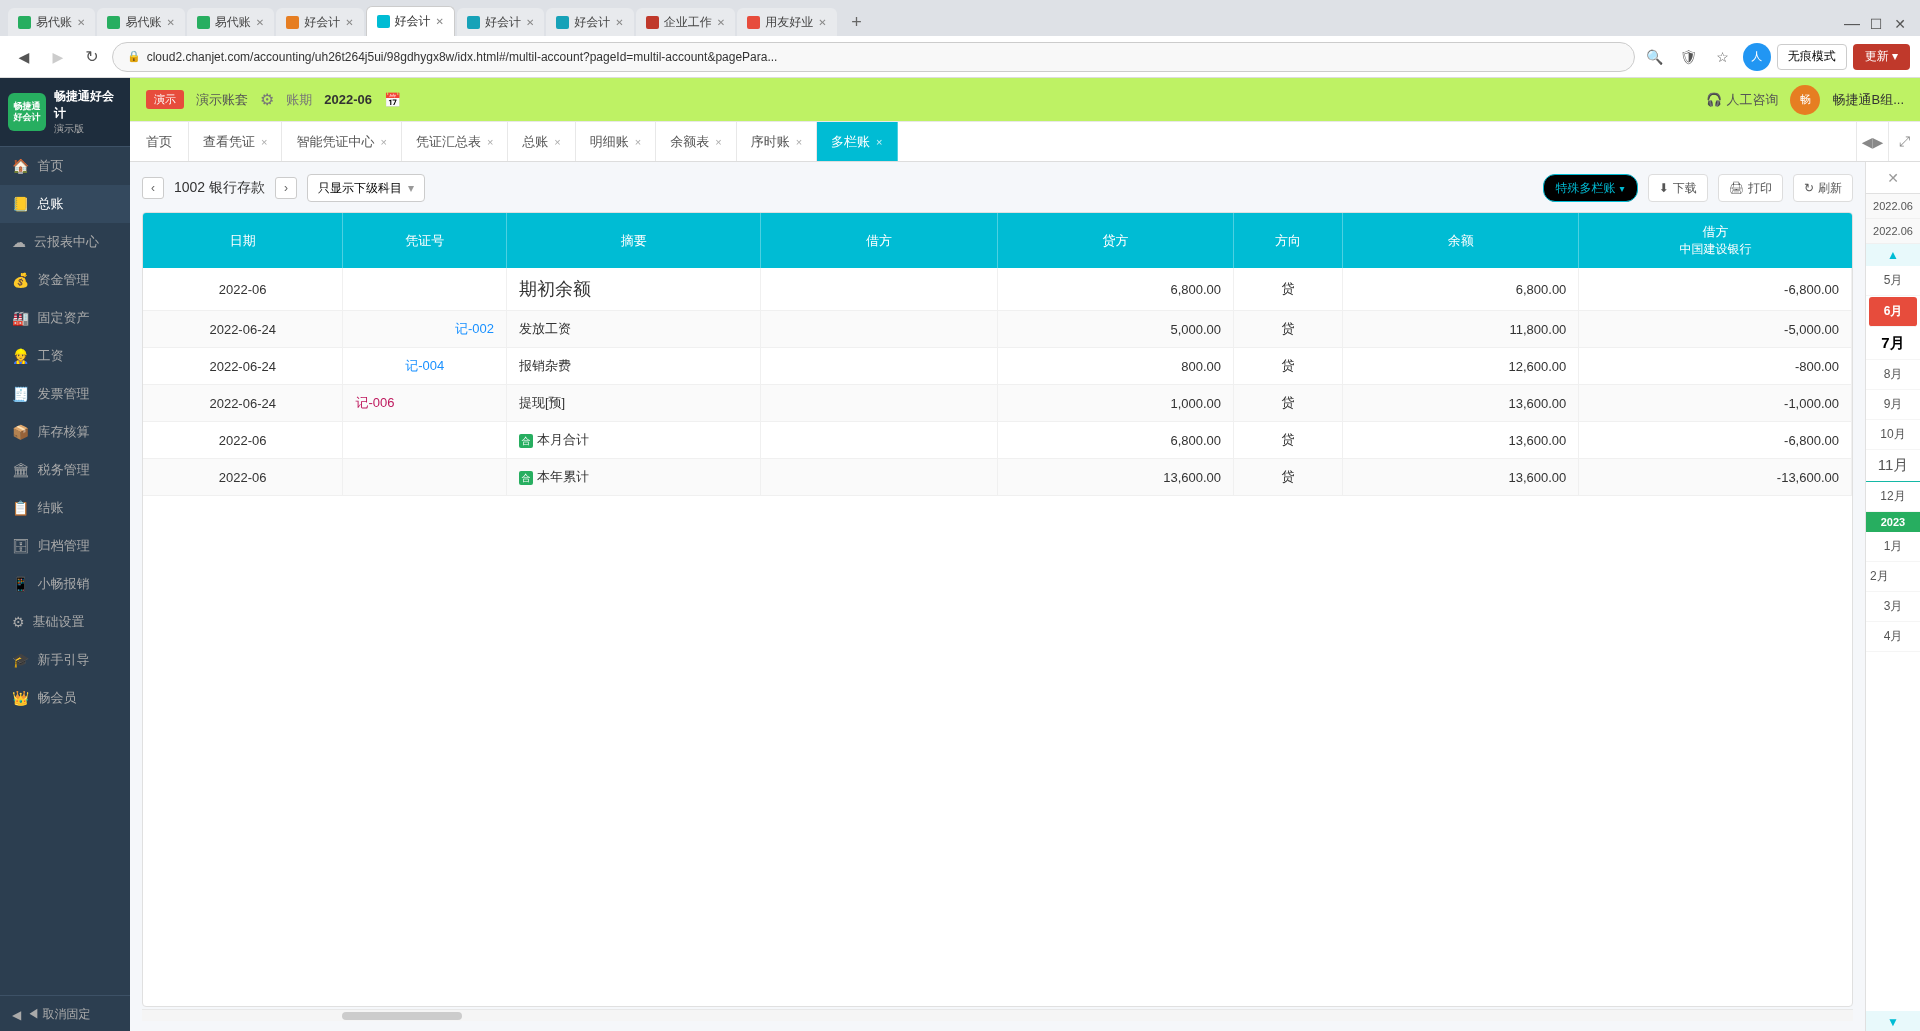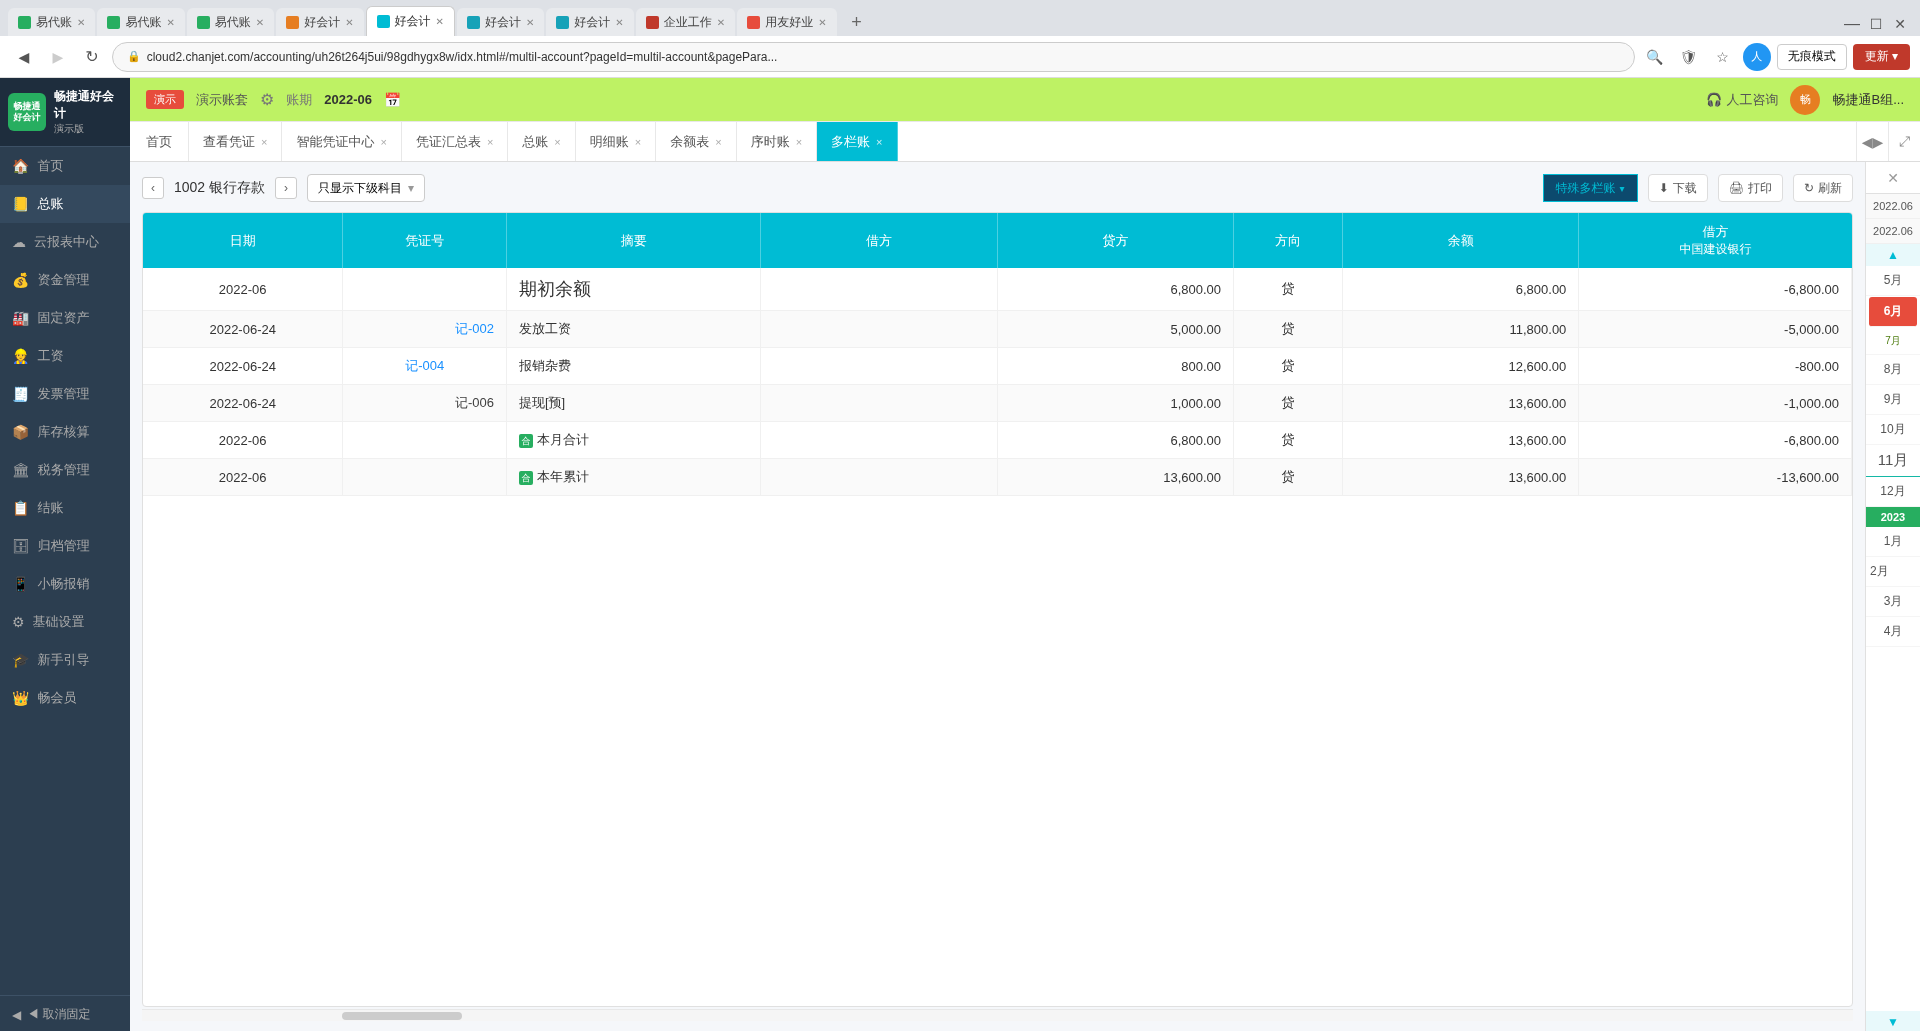--- a/index.html
+++ b/index.html
@@ -242,21 +242,21 @@
           <div style="width:22px;height:22px;border:1px solid #ccc;border-radius:3px;display:flex;align-items:center;justify-content:center;cursor:pointer;color:#666;background:#fff;font-size:12px;">‹</div>
           <div style="font-size:14px;color:#333;font-weight:500;">
             <span>1002</span>&nbsp;<span>银行存款</span>
           </div>
           <div style="width:22px;height:22px;border:1px solid #ccc;border-radius:3px;display:flex;align-items:center;justify-content:center;cursor:pointer;color:#666;background:#fff;font-size:12px;">›</div>
           <div style="height:28px;border:1px solid #ccc;border-radius:4px;padding:0 10px;font-size:12px;background:#fff;cursor:pointer;display:flex;align-items:center;gap:6px;">
             <span>只显示下级科目</span>
             <span style="color:#999;">▾</span>
           </div>
           <div style="flex:1;"></div>
-          <div style="height:28px;padding:0 12px;border:1px solid #00bcd4;color:#00bcd4;border-radius:0;background:#0c4a6e;cursor:pointer;font-size:12px;display:flex;align-items:center;gap:4px;">
+          <div style="height:28px;padding:0 12px;border:1px solid #00bcd4;color:#00bcd4;border-radius:12px;background:#000000;cursor:pointer;font-size:12px;display:flex;align-items:center;gap:4px;">
             <span>特殊多栏账</span>
             <span style="font-size:10px;">▾</span>
           </div>
           <div style="height:28px;padding:0 10px;border:1px solid #ddd;color:#555;border-radius:4px;background:#fff;cursor:pointer;font-size:12px;display:flex;align-items:center;gap:4px;">
             <span>⬇</span>
             <span>下载</span>
           </div>
           <div style="height:28px;padding:0 10px;border:1px solid #ddd;color:#555;border-radius:4px;background:#fff;cursor:pointer;font-size:12px;display:flex;align-items:center;gap:4px;">
             <span>🖨</span>
             <span>打印</span>
@@ -307,21 +307,21 @@
     <td style="padding:9px 12px;text-align:center;font-size:13px;color:#1890ff;border-right:1px solid #f0f0f0;cursor:pointer;">记-004</td>
     <td style="padding:9px 12px;text-align:left;font-size:13px;color:#333;border-right:1px solid #f0f0f0;">报销杂费</td>
     <td style="padding:9px 12px;text-align:right;font-size:13px;color:#333;border-right:1px solid #f0f0f0;"></td>
     <td style="padding:9px 12px;text-align:right;font-size:13px;color:#333;border-right:1px solid #f0f0f0;">800.00</td>
     <td style="padding:9px 12px;text-align:center;font-size:13px;color:#333;border-right:1px solid #f0f0f0;">贷</td>
     <td style="padding:9px 12px;text-align:right;font-size:13px;color:#333;border-right:1px solid #f0f0f0;">12,600.00</td>
     <td style="padding:9px 12px;text-align:right;font-size:13px;color:#333;">-800.00</td>
   </tr>
                 <tr style="border-bottom: 1px solid rgb(240, 240, 240); background: rgb(250, 250, 250);">
     <td style="padding:9px 12px;text-align:center;font-size:13px;color:#333;border-right:1px solid #f0f0f0;">2022-06-24</td>
-    <td style="padding:9px 12px;text-align:right;font-size:13px;color:#404040;border-right:1px solid #f0f0f0;cursor:pointer;">记-006</td>
+    <td style="padding:9px 12px;text-align:left;font-size:13px;color:#be185d;border-right:1px solid #f0f0f0;cursor:pointer;">记-006</td>
     <td style="padding:9px 12px;text-align:left;font-size:13px;color:#333;border-right:1px solid #f0f0f0;">提现[预]</td>
     <td style="padding:9px 12px;text-align:right;font-size:13px;color:#333;border-right:1px solid #f0f0f0;"></td>
     <td style="padding:9px 12px;text-align:right;font-size:13px;color:#333;border-right:1px solid #f0f0f0;">1,000.00</td>
     <td style="padding:9px 12px;text-align:center;font-size:13px;color:#333;border-right:1px solid #f0f0f0;">贷</td>
     <td style="padding:9px 12px;text-align:right;font-size:13px;color:#333;border-right:1px solid #f0f0f0;">13,600.00</td>
     <td style="padding:9px 12px;text-align:right;font-size:13px;color:#333;">-1,000.00</td>
   </tr>
                 <tr style="border-bottom: 1px solid rgb(240, 240, 240);">
     <td style="padding:9px 12px;text-align:center;font-size:13px;color:#333;border-right:1px solid #f0f0f0;">2022-06</td>
     <td style="padding:9px 12px;text-align:center;font-size:13px;color:#333;border-right:1px solid #f0f0f0;cursor:default;"></td>
@@ -358,21 +358,21 @@
         </div>
         <div style="padding:6px 4px;text-align:center;font-size:11px;color:#555;border-bottom:1px solid #f0f0f0;background:#f9f9f9;">
           <span>2022.06</span>
         </div>
 
         <div style="height:22px;display:flex;align-items:center;justify-content:center;cursor:pointer;color:#00bcd4;background:#e8f9fb;font-size:12px;">▲</div>
 
         <div style="flex:1;overflow-y:auto;display:flex;flex-direction:column;">
           <div style="padding:6px 4px;text-align:center;font-size:12px;color:#555;cursor:pointer;border-bottom:1px solid #f5f5f5;">5月</div>
           <div style="padding:6px 4px;text-align:center;font-size:12px;color:#fff;cursor:pointer;border-bottom:1px solid #f5f5f5;background:#e74c3c;border-radius:3px;margin:1px 3px;font-weight:bold;">6月</div>
-          <div style="padding:6px 4px;text-align:center;font-size:10px;color:#4d7c0f;cursor:pointer;border-bottom:1px solid #f5f5f5;">7月</div>
+          <div style="padding:6px 4px;text-align:center;font-size:15px;color:#000000;cursor:pointer;border-bottom:1px solid #f5f5f5;font-weight:bold;">7月</div>
           <div style="padding:6px 4px;text-align:center;font-size:12px;color:#555;cursor:pointer;border-bottom:1px solid #f5f5f5;">8月</div>
           <div style="padding:6px 4px;text-align:center;font-size:12px;color:#555;cursor:pointer;border-bottom:1px solid #f5f5f5;">9月</div>
           <div style="padding:6px 4px;text-align:center;font-size:12px;color:#555;cursor:pointer;border-bottom:1px solid #f5f5f5;">10月</div>
           <div style="padding:6px 4px;text-align:center;font-size:15px;color:#555;cursor:pointer;border-bottom:1px solid #14b8a6;">11月</div>
           <div style="padding:6px 4px;text-align:center;font-size:12px;color:#555;cursor:pointer;border-bottom:1px solid #f5f5f5;">12月</div>
           <div style="padding:4px 2px;text-align:center;font-size:11px;color:#fff;background:#27ae60;font-weight:bold;">2023</div>
           <div style="padding:6px 4px;text-align:center;font-size:12px;color:#555;cursor:pointer;border-bottom:1px solid #f5f5f5;">1月</div>
           <div style="padding:6px 4px;font-size:12px;color:#555;cursor:pointer;border-bottom:1px solid #f5f5f5;">2月</div>
           <div style="padding:6px 4px;text-align:center;font-size:12px;color:#555;cursor:pointer;border-bottom:1px solid #f5f5f5;">3月</div>
           <div style="padding:6px 4px;text-align:center;font-size:12px;color:#555;cursor:pointer;border-bottom:1px solid #f5f5f5;">4月</div>

